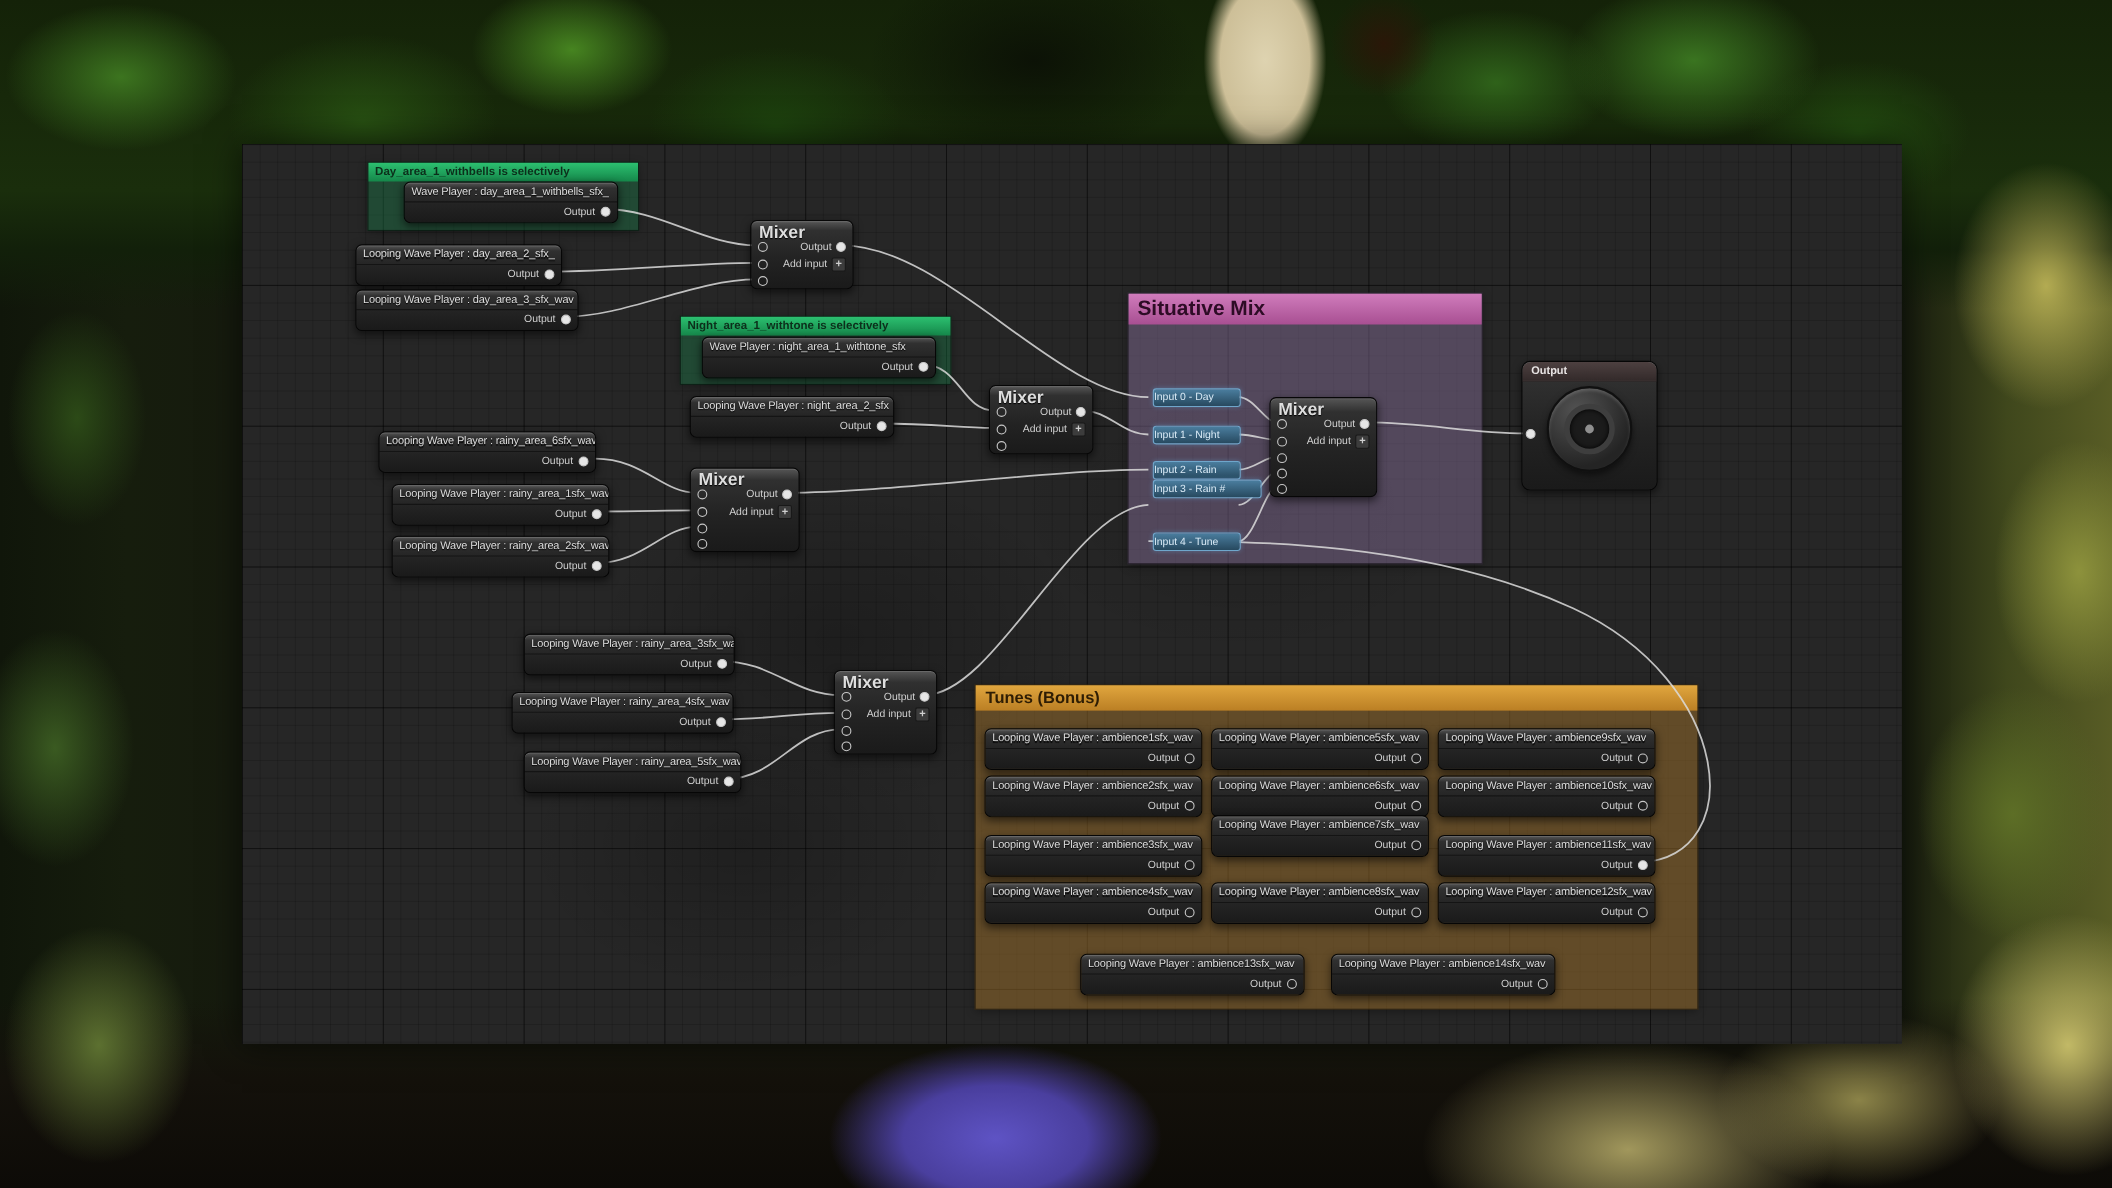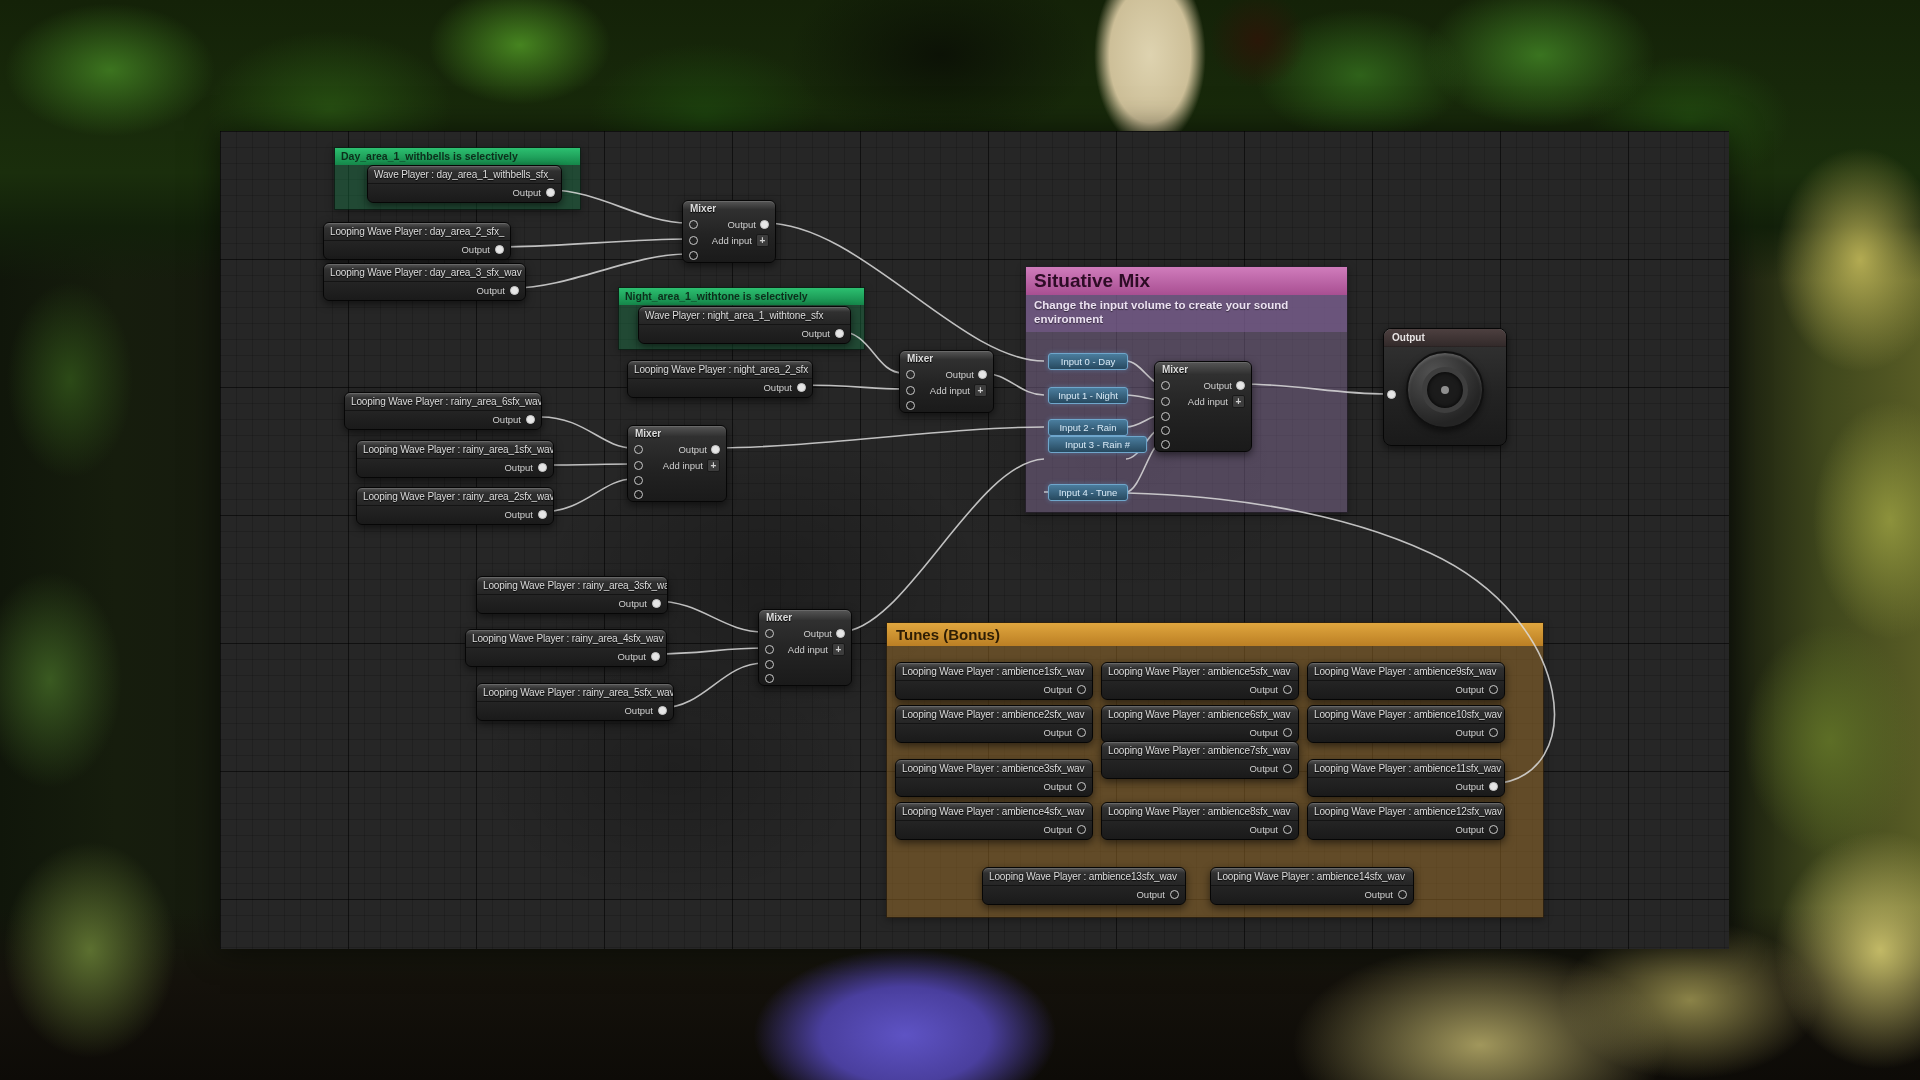--- a/index.html
+++ b/index.html
@@ -71,28 +71,28 @@
   .layer{position:absolute;inset:0;z-index:4;}
   .wp,.mixer,.outnode{position:absolute;border-radius:6px;border:1px solid #060606;color:#dedede;
     background:linear-gradient(180deg,#565656 0%,#303030 14%,#232323 55%,#1a1a1a 100%);
     box-shadow:0 3px 8px rgba(0,0,0,.55), inset 0 1px 0 rgba(255,255,255,.12);}
   .wp-title{font-size:10px;letter-spacing:-.15px;padding:3px 6px 2px;white-space:nowrap;overflow:hidden;
     text-shadow:0 1px 1px #000;border-bottom:1px solid rgba(0,0,0,.45);height:12px;}
   .wp-row{display:flex;justify-content:flex-end;align-items:center;gap:5px;padding:3px 6px 4px;height:11px;}
   .plabel{font-size:9.5px;color:#cfcfcf;}
   .pin{width:9px;height:9px;border:1.5px solid #c8c8c8;border-radius:50%;box-sizing:border-box;flex:0 0 auto;background:transparent;}
   .pin.filled{background:#e6e6e6;}
-  .mx-title{font-size:10px;font-weight:bold;padding:2px 7px 0;height:13px;text-shadow:0 1px 1px #000;}
+  .mx-title{font-size:16px;font-weight:bold;padding:2px 7px 0;height:13px;text-shadow:0 1px 1px #000;}
   .mx-row{display:flex;align-items:center;gap:4px;padding:0 6px;height:16px;}
   .mx-row .sp{flex:1;}
   .mx-row.pinonly{height:14px;}
   .plus{font-size:10px;font-weight:bold;color:#cfcfcf;width:11px;height:11px;line-height:11px;text-align:center;
     background:#3c3c3c;border:1px solid #191919;border-radius:2px;}
 
-  .pill{position:absolute;height:17px;box-sizing:border-box;display:flex;align-items:center;justify-content:center;
+  .pill{position:absolute;height:17px;box-sizing:border-box;display:flex;align-items:center;
     font-size:9.5px;color:#d9eaf6;background:linear-gradient(180deg,#4a7d9e,#27495f);
     border:1px solid #6fa6cb;border-radius:3px;box-shadow:0 0 5px rgba(100,160,210,.45);white-space:nowrap;}
 
   .outnode{border-radius:8px;}
   .outnode-title{font-size:10px;font-weight:bold;padding:3px 8px;border-bottom:1px solid rgba(0,0,0,.45);
     background:linear-gradient(180deg,#4d4040 0%,#332a2a 100%);border-radius:8px 8px 0 0;color:#e8e4e4;}
   .speaker{display:flex;align-items:center;justify-content:center;height:86px;}
   .sp-outer{width:74px;height:74px;border-radius:50%;border:2px solid #101010;
     background:radial-gradient(circle at 35% 28%,#535353,#242424 70%);
     box-shadow:inset 0 2px 3px rgba(255,255,255,.18),0 3px 6px rgba(0,0,0,.5);
@@ -112,21 +112,20 @@
 </div>
 
 <div class="comment green" style="left:334px;top:147px;width:245px;height:61px">
   <div class="c-head">Day_area_1_withbells is selectively</div>
 </div>
 <div class="comment green" style="left:618px;top:287px;width:245px;height:61px">
   <div class="c-head">Night_area_1_withtone is selectively</div>
 </div>
 <div class="comment pink" style="left:1025px;top:266px;width:321px;height:245px">
   <div class="c-head">Situative Mix</div>
-  <div class="c-sub">Change the input volume to create your sound environment</div>
 </div>
 <div class="comment orange" style="left:886px;top:622px;width:656px;height:294px">
   <div class="c-head">Tunes (Bonus)</div>
 </div>
 
 <svg class="wires" width="1920" height="1080">
   <path d="M549,190 C600,190 640,223 688,223"></path>
   <path d="M498,247 C560,247 630,239 688,239"></path>
   <path d="M513,288 C570,288 630,254 688,254"></path>
   <path d="M765,223 C860,223 960,361 1044,361"></path>

